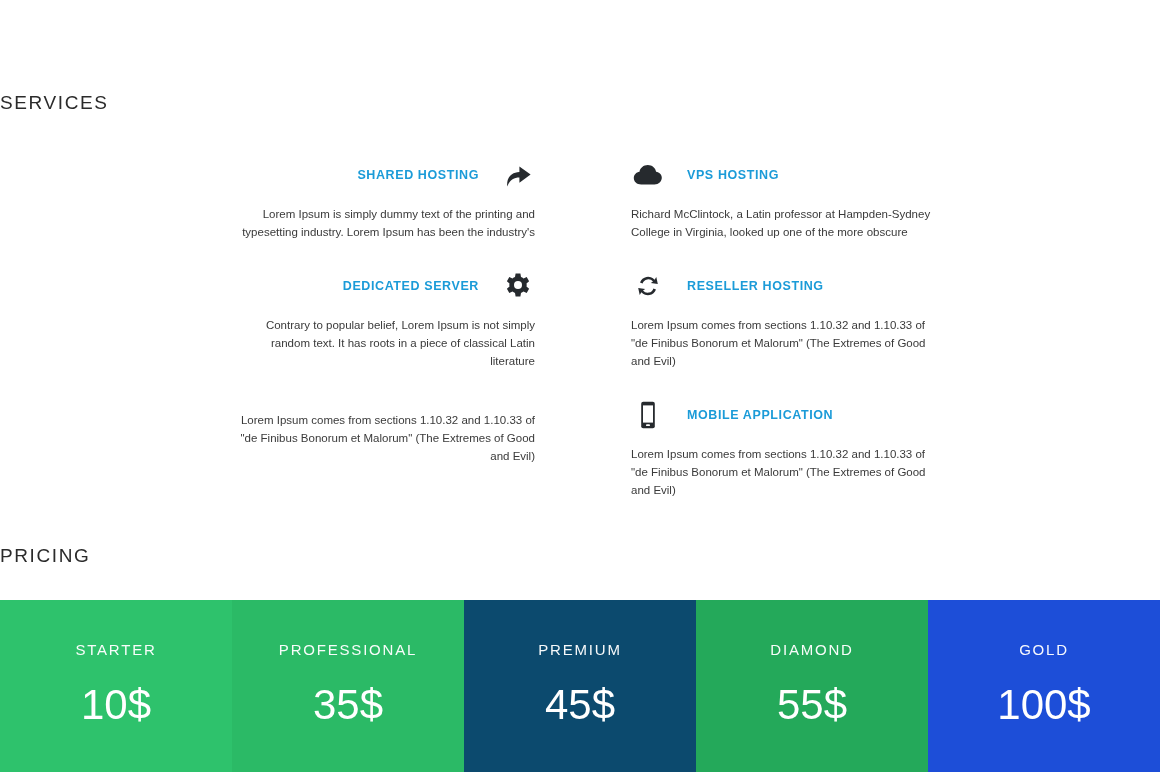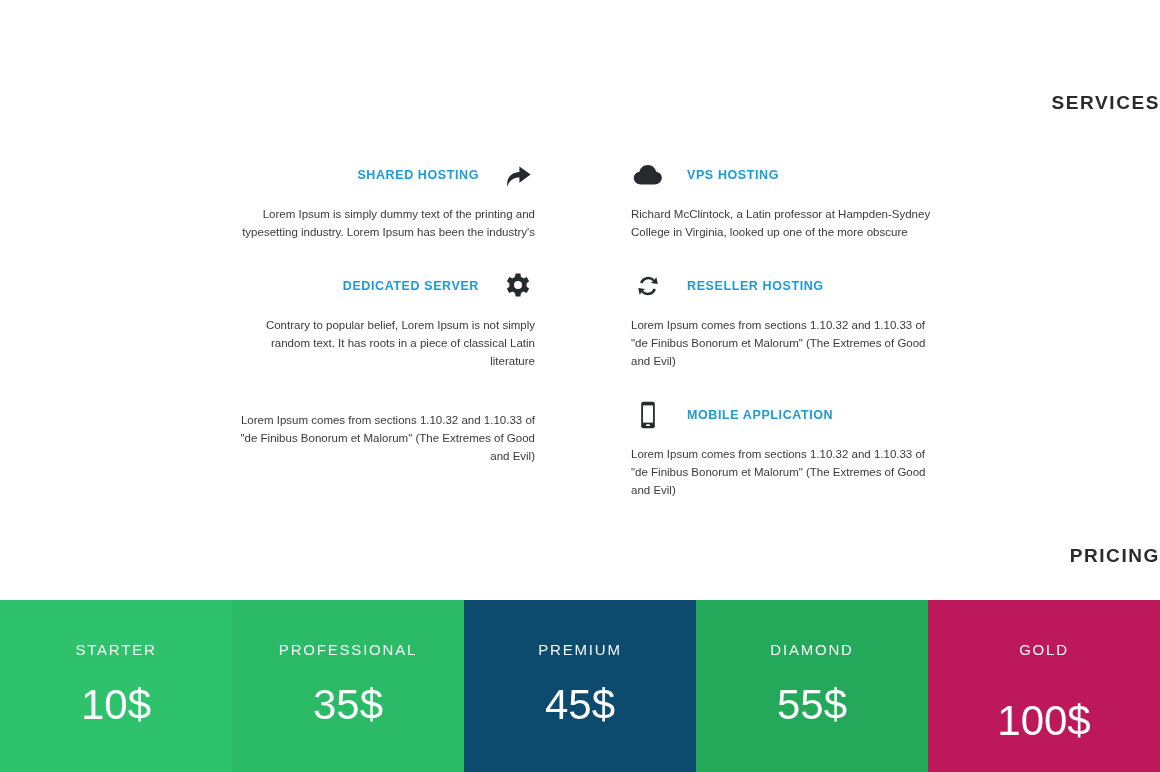--- a/index.html
+++ b/index.html
@@ -14,24 +14,24 @@
 
   .page {
     position: relative;
     width: 1160px;
     height: 772px;
     background: #ffffff;
   }
 
   
   .section-title {
-    text-align: right;
+    text-align: left;
     font-family: "Liberation Sans", sans-serif;
     font-size: 19px;
-    font-weight: 700;
+    font-weight: 400;
     letter-spacing: 1.6px;
     color: #2b2b2b;
   }
 
   #services-title { position: absolute; left: 0; top: 92px; width: 1160px; }
   #pricing-title  { position: absolute; left: 0; top: 545px; width: 1160px; }
 
   
   .services-grid {
     position: absolute;
@@ -238,20 +238,20 @@
     <div class="price-card" id="card-2" style="background: #0c4a6e;">
       <div class="price-plan">PREMIUM</div>
       <div class="price-amount">45$</div>
     </div>
 
     <div class="price-card" id="card-3" style="background: rgb(36, 169, 90);">
       <div class="price-plan">DIAMOND</div>
       <div class="price-amount">55$</div>
     </div>
 
-    <div class="price-card" id="card-4" style="background: #be185d; gap: 16px;">
+    <div class="price-card" id="card-4" style="background: #1d4ed8;">
       <div class="price-plan">GOLD</div>
       <div class="price-amount">100$</div>
     </div>
 
   </div>
 
 </div>
 
 </body></html>

